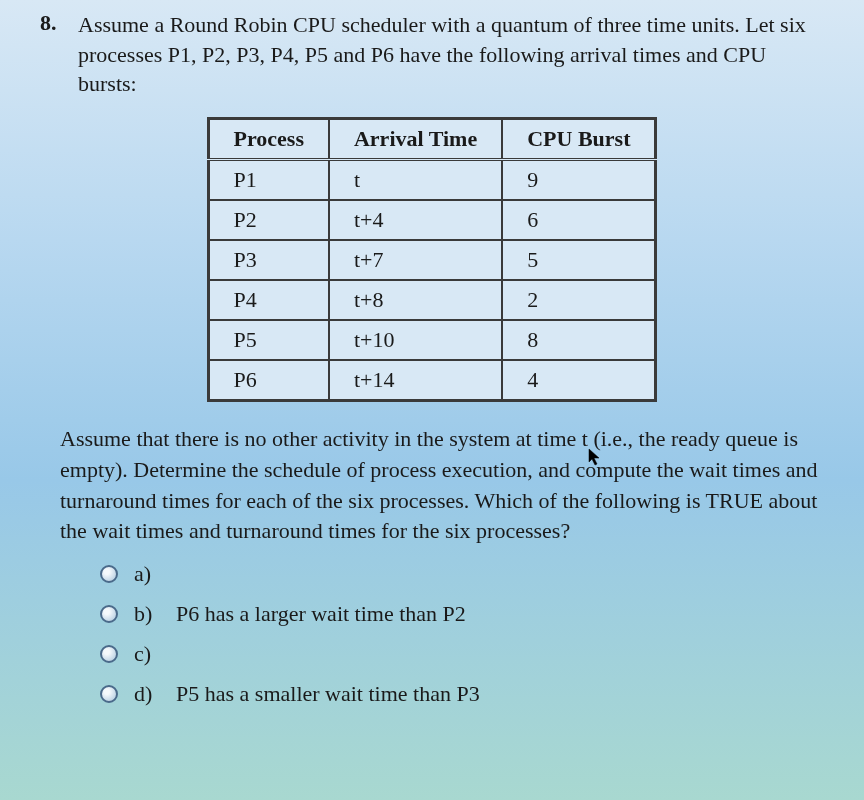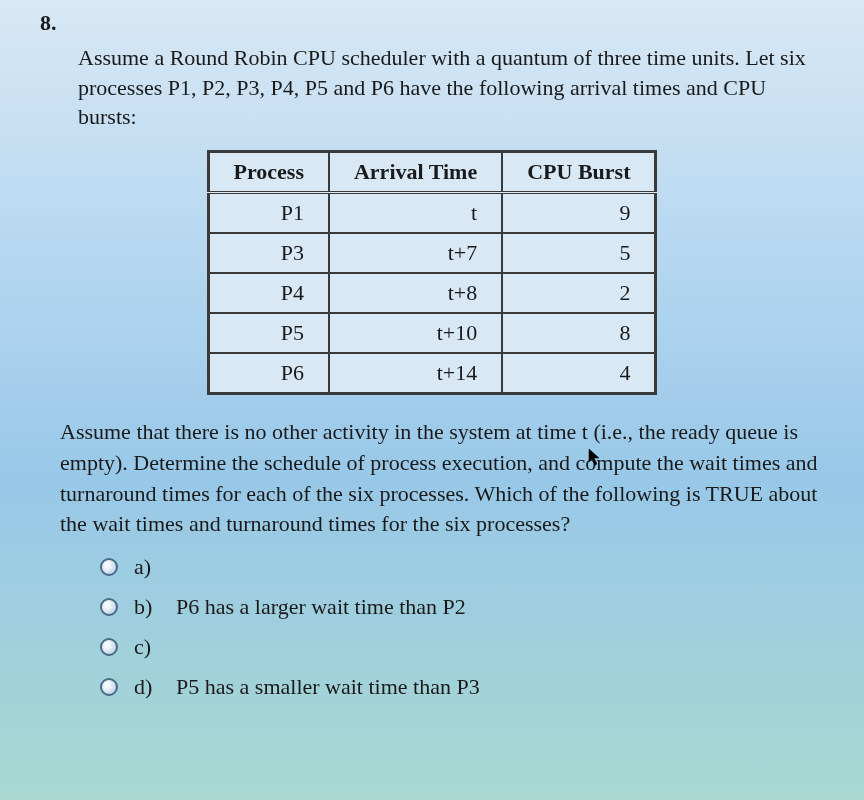--- a/index.html
+++ b/index.html
@@ -21,37 +21,36 @@
       gap: 10px;
     }
     .qnum {
       font-weight: bold;
       font-size: 22px;
       min-width: 28px;
     }
     .qtext {
       font-size: 22px;
       line-height: 1.35;
-      margin-top: 33px;
     }
     .table-container {
       display: flex;
       justify-content: center;
       margin: 18px 0 22px 0;
     }
     table {
       border-collapse: collapse;
       background: #d8e8f5;
       border: 3px solid #3a3a3a;
     }
     th, td {
       border: 2px solid #3a3a3a;
       padding: 6px 24px;
       font-size: 22px;
-      text-align: right;
+      text-align: left;
       font-family: Georgia, serif;
       font-weight: normal;
     }
     th {
       font-weight: bold;
       border-bottom: 3px double #3a3a3a;
     }
     .col-process { min-width: 95px; }
     .col-arrival { min-width: 155px; }
     .col-burst { min-width: 130px; }
@@ -108,20 +107,25 @@
         <th class="col-burst">CPU Burst</th>
       </tr>
     </thead>
     <tbody>
       <tr>
         <td>P1</td>
         <td>t</td>
         <td>9</td>
       </tr>
       <tr>
+        <td>P2</td>
+        <td>t+4</td>
+        <td>6</td>
+      </tr>
+      <tr>
         <td>P3</td>
         <td>t+7</td>
         <td>5</td>
       </tr>
       <tr>
         <td>P4</td>
         <td>t+8</td>
         <td>2</td>
       </tr>
       <tr>

